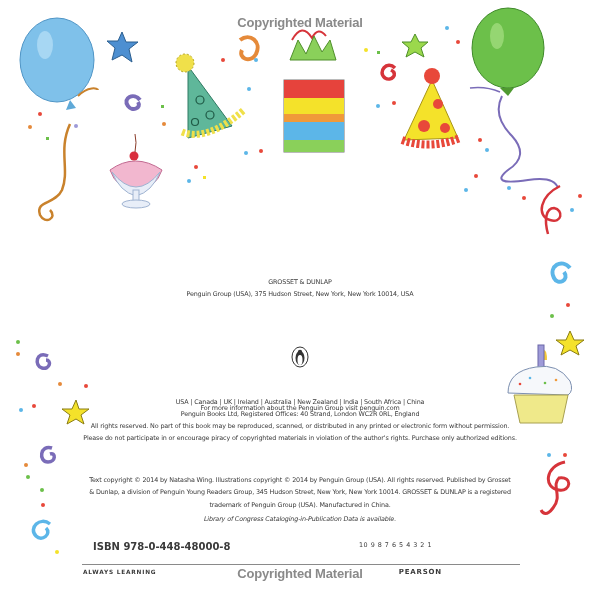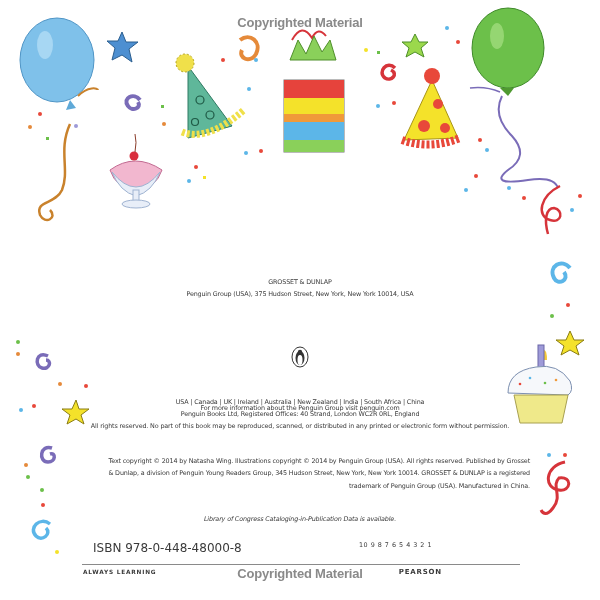--- a/index.html
+++ b/index.html
@@ -11,23 +11,23 @@
       font-family: "Liberation Sans", sans-serif; font-weight: bold; font-size: 13px; color: #8a8a8a; letter-spacing: -0.2px; }
     .wm-top { top: 15px; }
     .wm-bottom { top: 566px; }
     .txt { position: absolute; left: 70px; width: 460px; text-align: center;
       font-family: "DejaVu Sans", sans-serif; font-size: 6.4px; line-height: 12.3px; color: #3a3a3a; letter-spacing: -0.15px; }
     .imprint { top: 276px; }
     .penguin { position: absolute; left: 291px; top: 346px; width: 18px; height: 22px; }
     .countries { top: 366px; margin-top: 30px; }
     .more-info { top: 402px; }
     .rights { top: 420px; }
-    .copyright { top: 455px; text-align: right; }
+    .copyright { top: 474px; }
     .cip { top: 513px; font-style: italic; }
-    .isbn { position: absolute; left: 93px; top: 541px; font-size: 12px; color: #3a3a3a; }
+    .isbn { position: absolute; left: 93px; top: 541px; font-size: 10px; color: #3a3a3a; font-weight: bold; }
     .printing { position: absolute; right: 92px; top: 541px; font-size: 6.4px; color: #3a3a3a; letter-spacing: 0.5px; }
     .rule { position: absolute; left: 82px; width: 438px; top: 564px; height: 1px; background: #8a8a8a; }
     .always { position: absolute; left: 83px; top: 569px; font-size: 5.8px; letter-spacing: 0.8px; color: #3a3a3a; font-weight: bold; }
     .pearson { position: absolute; right: 82px; top: 568px; font-size: 7px; letter-spacing: 0.8px; color: #3a3a3a; font-weight: bold; }
   </style>
 </head>
 <body>
 
 <div class="page">
 
@@ -184,20 +184,21 @@
 
   <div class="txt countries">
     <div>USA | Canada | UK | Ireland | Australia | New Zealand | India | South Africa | China</div>
     <div>Penguin Books Ltd, Registered Offices: 40 Strand, London WC2R 0RL, England</div>
   </div>
 
   <div class="txt more-info">For more information about the Penguin Group visit penguin.com</div>
 
   <div class="txt rights">
     <div>All rights reserved. No part of this book may be reproduced, scanned, or distributed in any printed or electronic form without permission.</div>
+    <div>Please do not participate in or encourage piracy of copyrighted materials in violation of the author's rights. Purchase only authorized editions.</div>
   </div>
 
   <div class="txt copyright">
     <div>Text copyright © 2014 by Natasha Wing. Illustrations copyright © 2014 by Penguin Group (USA). All rights reserved. Published by Grosset</div>
     <div>&amp; Dunlap, a division of Penguin Young Readers Group, 345 Hudson Street, New York, New York 10014. GROSSET &amp; DUNLAP is a registered</div>
     <div>trademark of Penguin Group (USA). Manufactured in China.</div>
   </div>
 
   <div class="txt cip">Library of Congress Cataloging-in-Publication Data is available.</div>
 

